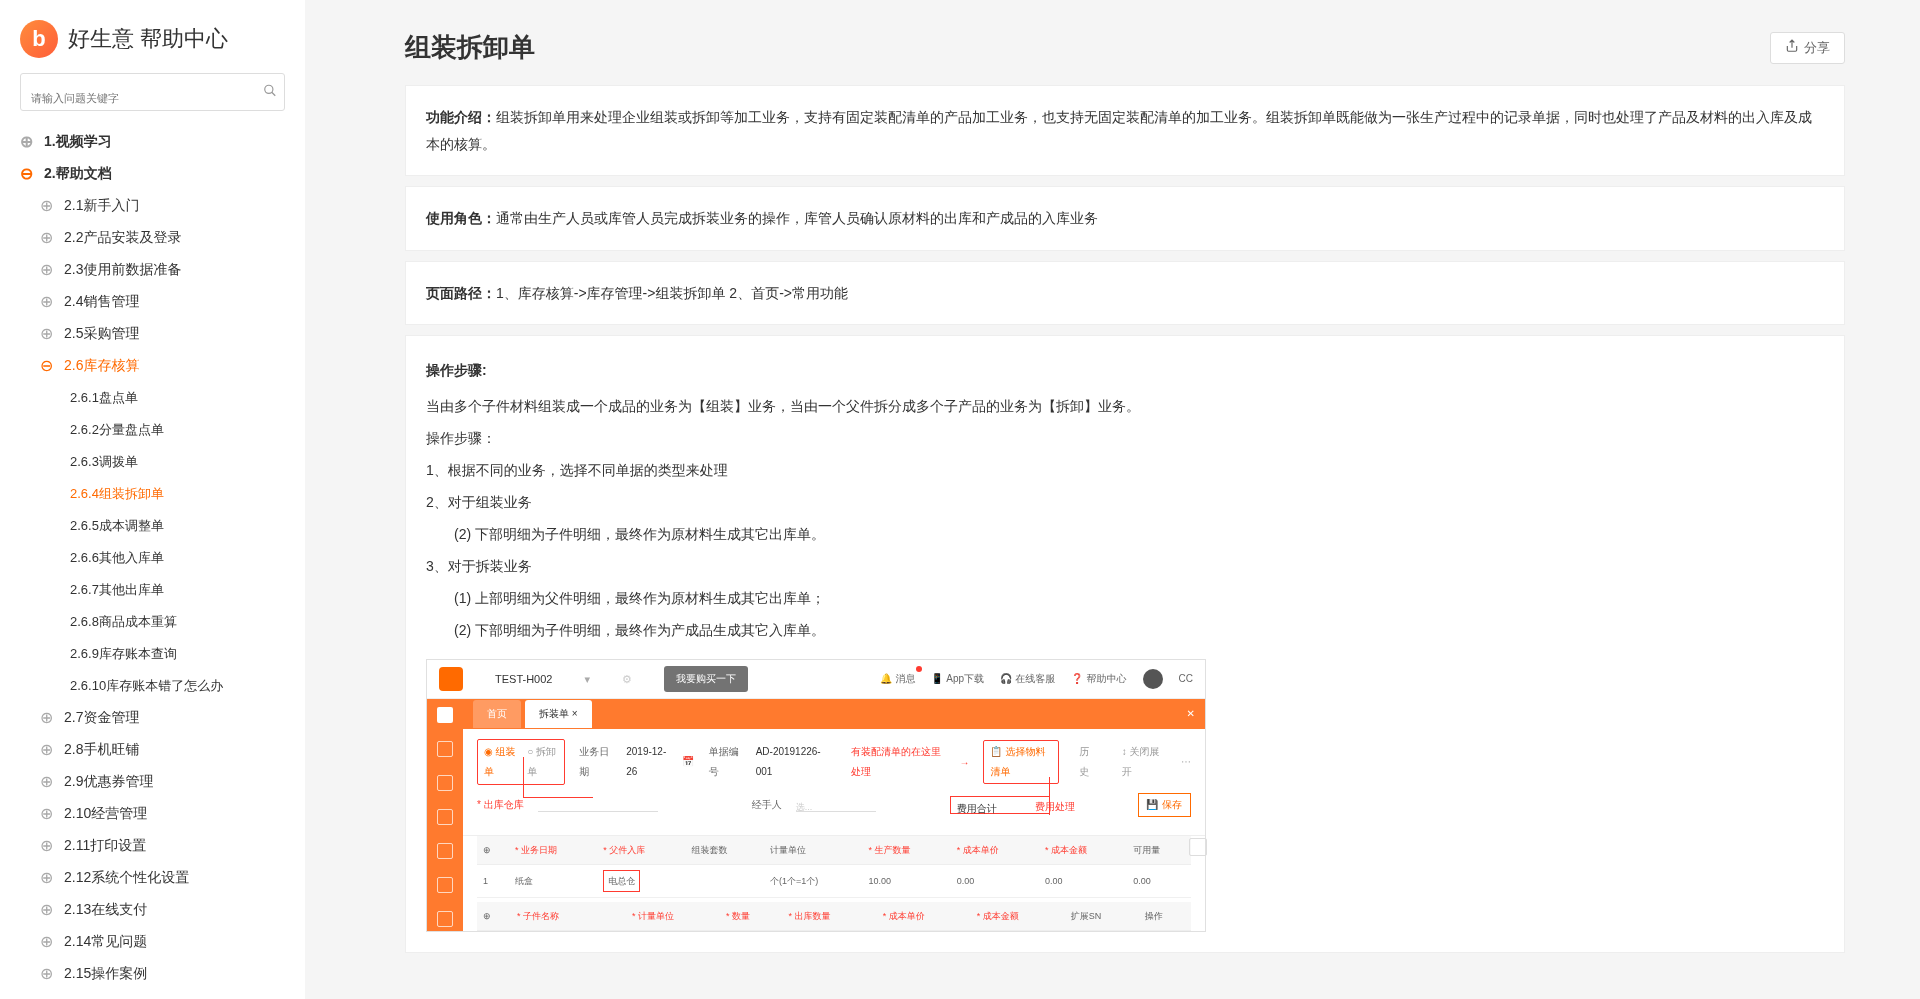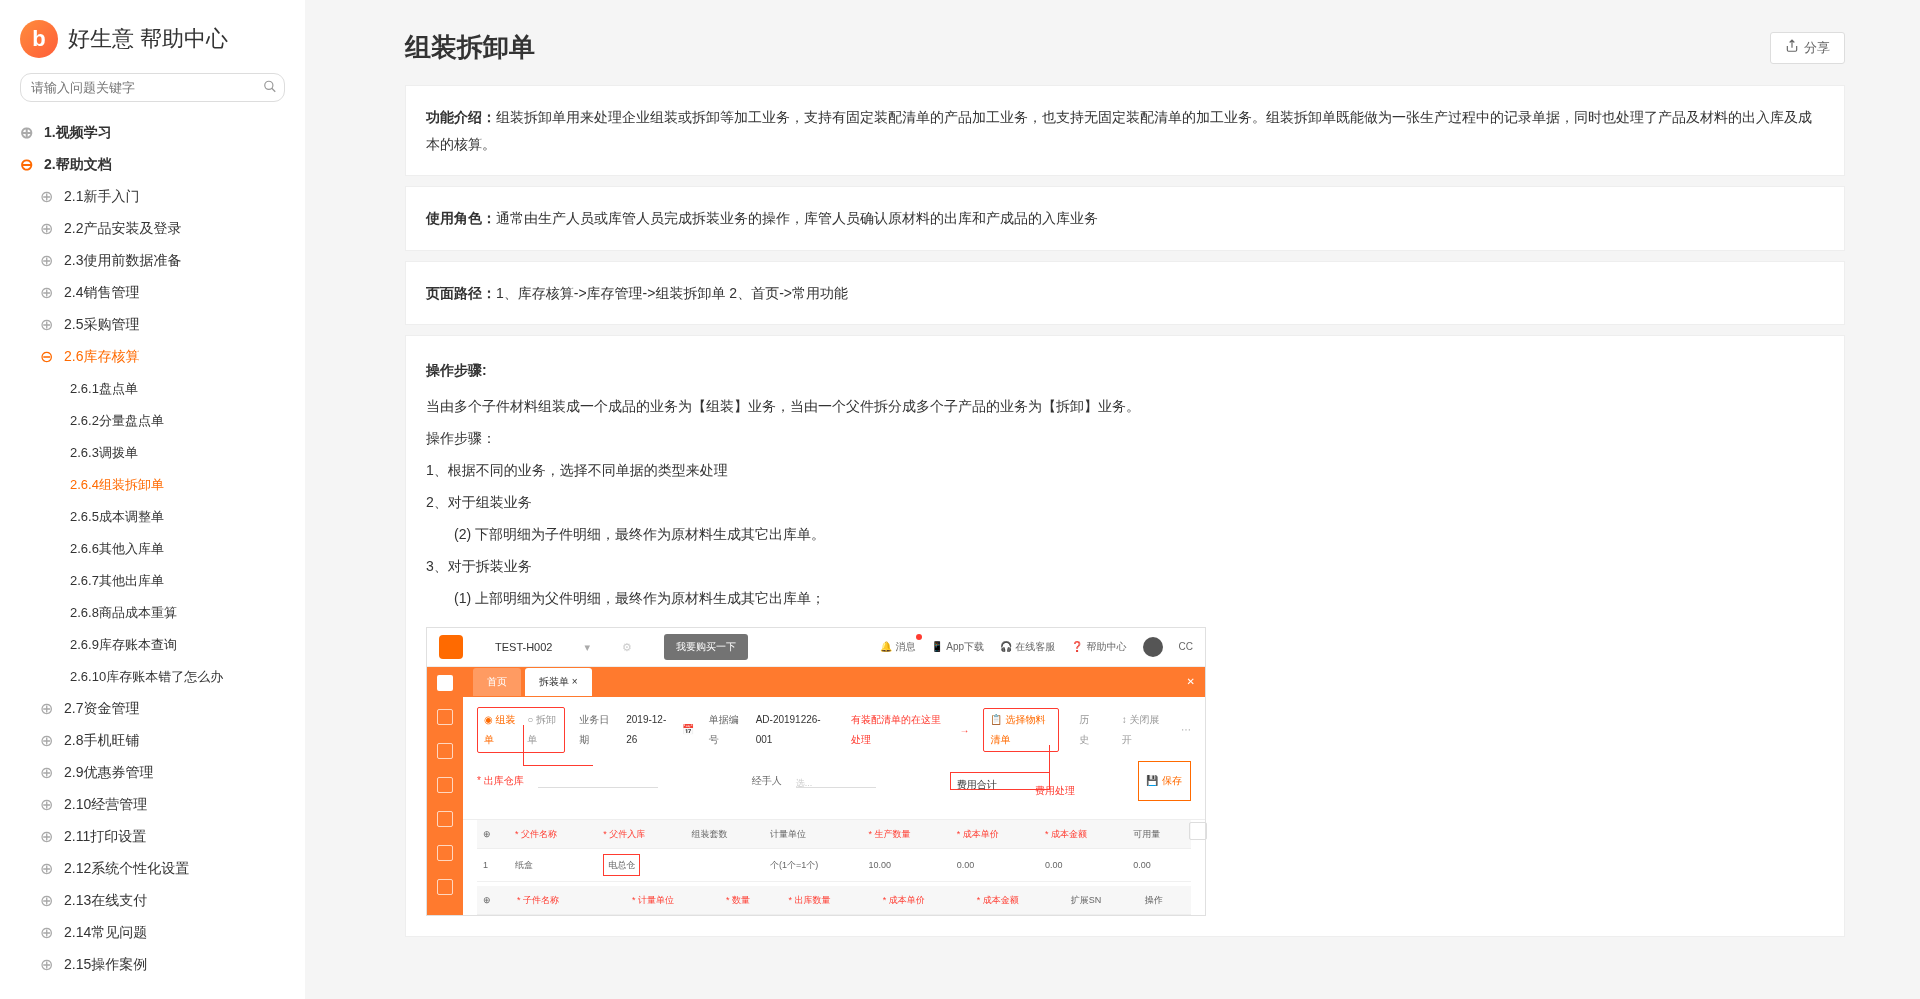--- a/index.html
+++ b/index.html
@@ -3,21 +3,21 @@
 <meta charset="utf-8">
 <style>
 * { box-sizing: border-box; margin: 0; padding: 0; }
 body { font-family: "Microsoft YaHei", "PingFang SC", sans-serif; background: #f5f5f5; color: #333; font-size: 14px; }
 .container { display: flex; min-height: 100vh; }
 .sidebar { width: 305px; background: #fff; padding: 20px 0 20px 20px; flex-shrink: 0; }
 .logo-area { display: flex; align-items: center; gap: 10px; margin-bottom: 15px; padding-right: 20px; }
 .logo-icon { width: 38px; height: 38px; border-radius: 50%; background: linear-gradient(135deg, #ff8c3b, #ff5e3a); display: flex; align-items: center; justify-content: center; color: #fff; font-weight: bold; font-size: 22px; }
 .logo-text { font-size: 22px; color: #333; }
 .search-box { position: relative; margin: 0 20px 15px 0; }
-.search-box input { width: 100%; padding: 6px 30px 6px 10px; border: 1px solid #ddd; border-radius: 11px; font-size: 13px; outline: none; }
+.search-box input { width: 100%; padding: 18px 30px 6px 10px; border: 1px solid #ddd; border-radius: 3px; font-size: 11px; outline: none; }
 .search-icon { position: absolute; right: 8px; top: 50%; transform: translateY(-50%); color: #999; }
 .nav-list { list-style: none; }
 .nav-item { padding: 7px 0; display: flex; align-items: center; gap: 8px; cursor: pointer; font-size: 14px; }
 .nav-item .icon { width: 16px; color: #aaa; font-size: 16px; line-height: 1; }
 .nav-item.level-1 { font-weight: bold; }
 .nav-item.level-2 { padding-left: 20px; }
 .nav-item.level-3 { padding-left: 50px; font-size: 13px; }
 .nav-item.active { color: #ff6a00; }
 .nav-item.expanded .icon { color: #ff6a00; }
 .main { flex: 1; padding: 30px 60px 30px 100px; max-width: 1600px; }
@@ -48,21 +48,21 @@
 .ss-form { padding: 10px 14px; border-bottom: 1px solid #eee; position: relative; }
 .ss-form-row { display: flex; align-items: center; gap: 14px; margin-bottom: 8px; font-size: 10px; }
 .ss-radio-group { border: 1px solid #ff3b30; padding: 2px 6px; border-radius: 2px; display: flex; gap: 10px; align-items: center; }
 .ss-radio { color: #ff6a00; }
 .ss-radio.off { color: #999; }
 .ss-label { color: #666; }
 .ss-annotation { color: #ff3b30; font-size: 10px; position: absolute; }
 .ss-btn-small { border: 1px solid #ff3b30; color: #ff6a00; padding: 1px 6px; border-radius: 2px; font-size: 10px; }
 .ss-btn-gray { color: #999; padding: 1px 6px; font-size: 10px; }
 .ss-input-red { border: 1px solid #ff3b30; padding: 2px 6px; min-width: 100px; font-size: 10px; display: inline-block; height: 18px; }
-.ss-save { border: 1px solid #ff6a00; color: #ff6a00; padding: 9px 8px; font-size: 10px; }
+.ss-save { border: 1px solid #ff6a00; color: #ff6a00; padding: 1px 8px; font-size: 10px; }
 .ss-table { width: 100%; border-collapse: collapse; font-size: 9px; }
 .ss-table th { background: #f7f7f7; padding: 5px 6px; text-align: left; color: #666; font-weight: normal; border-bottom: 1px solid #eee; }
 .ss-table td { padding: 5px 6px; border-bottom: 1px solid #f0f0f0; color: #666; }
 .ss-table .red-th { color: #ff3b30; }
 .ss-table-wrap { position: relative; padding: 0 14px; }
 .ss-cell-red { border: 1px solid #ff3b30; padding: 1px 4px; display: inline-block; }
 .ss-right-icons { position: absolute; right: -2px; top: 2px; display: flex; flex-direction: column; gap: 4px; }
 .ss-right-icon { width: 18px; height: 18px; border: 1px solid #ddd; border-radius: 2px; }
 .ss-orange-btn { background: #737373; color: #fff; padding: 3px 12px; border-radius: 3px; font-size: 10px; }
 .ss-top-badge { position: relative; }
@@ -215,20 +215,21 @@
 
     <div class="content-section">
       <p class="heading">操作步骤:</p>
       <p>当由多个子件材料组装成一个成品的业务为【组装】业务，当由一个父件拆分成多个子产品的业务为【拆卸】业务。</p>
       <p>操作步骤：</p>
       <p>1、根据不同的业务，选择不同单据的类型来处理</p>
       <p>2、对于组装业务</p>
       <p class="indent1">(2) 下部明细为子件明细，最终作为原材料生成其它出库单。</p>
       <p>3、对于拆装业务</p>
       <p class="indent1">(1) 上部明细为父件明细，最终作为原材料生成其它出库单；</p>
+      <p class="indent1">(2) 下部明细为子件明细，最终作为产成品生成其它入库单。</p>
 
       <div class="screenshot">
         <div class="ss-topbar">
           <div class="ss-logo"></div>
           <span>TEST-H002</span>
           <span style="color:#aaa">▾</span>
           <span style="color:#ccc">⚙</span>
           <span class="ss-orange-btn">我要购买一下</span>
           <div class="ss-top-right">
             <span class="ss-top-badge">🔔 <span>消息</span></span>
@@ -286,21 +287,21 @@
               <div style="position:absolute;left:60px;top:28px;width:1px;height:40px;background:#ff3b30"></div>
               <div style="position:absolute;left:60px;top:68px;width:70px;height:1px;background:#ff3b30"></div>
               <div style="position:absolute;right:155px;top:48px;width:1px;height:38px;background:#ff3b30"></div>
             </div>
 
             <div class="ss-table-wrap">
               <table class="ss-table">
                 <thead>
                   <tr>
                     <th>⊕</th>
-                    <th class="red-th">* 父件名称</th>
+                    <th class="red-th">* 业务日期</th>
                     <th class="red-th">* 父件入库</th>
                     <th>组装套数</th>
                     <th>计量单位</th>
                     <th class="red-th">* 生产数量</th>
                     <th class="red-th">* 成本单价</th>
                     <th class="red-th">* 成本金额</th>
                     <th>可用量</th>
                   </tr>
                 </thead>
                 <tbody>

